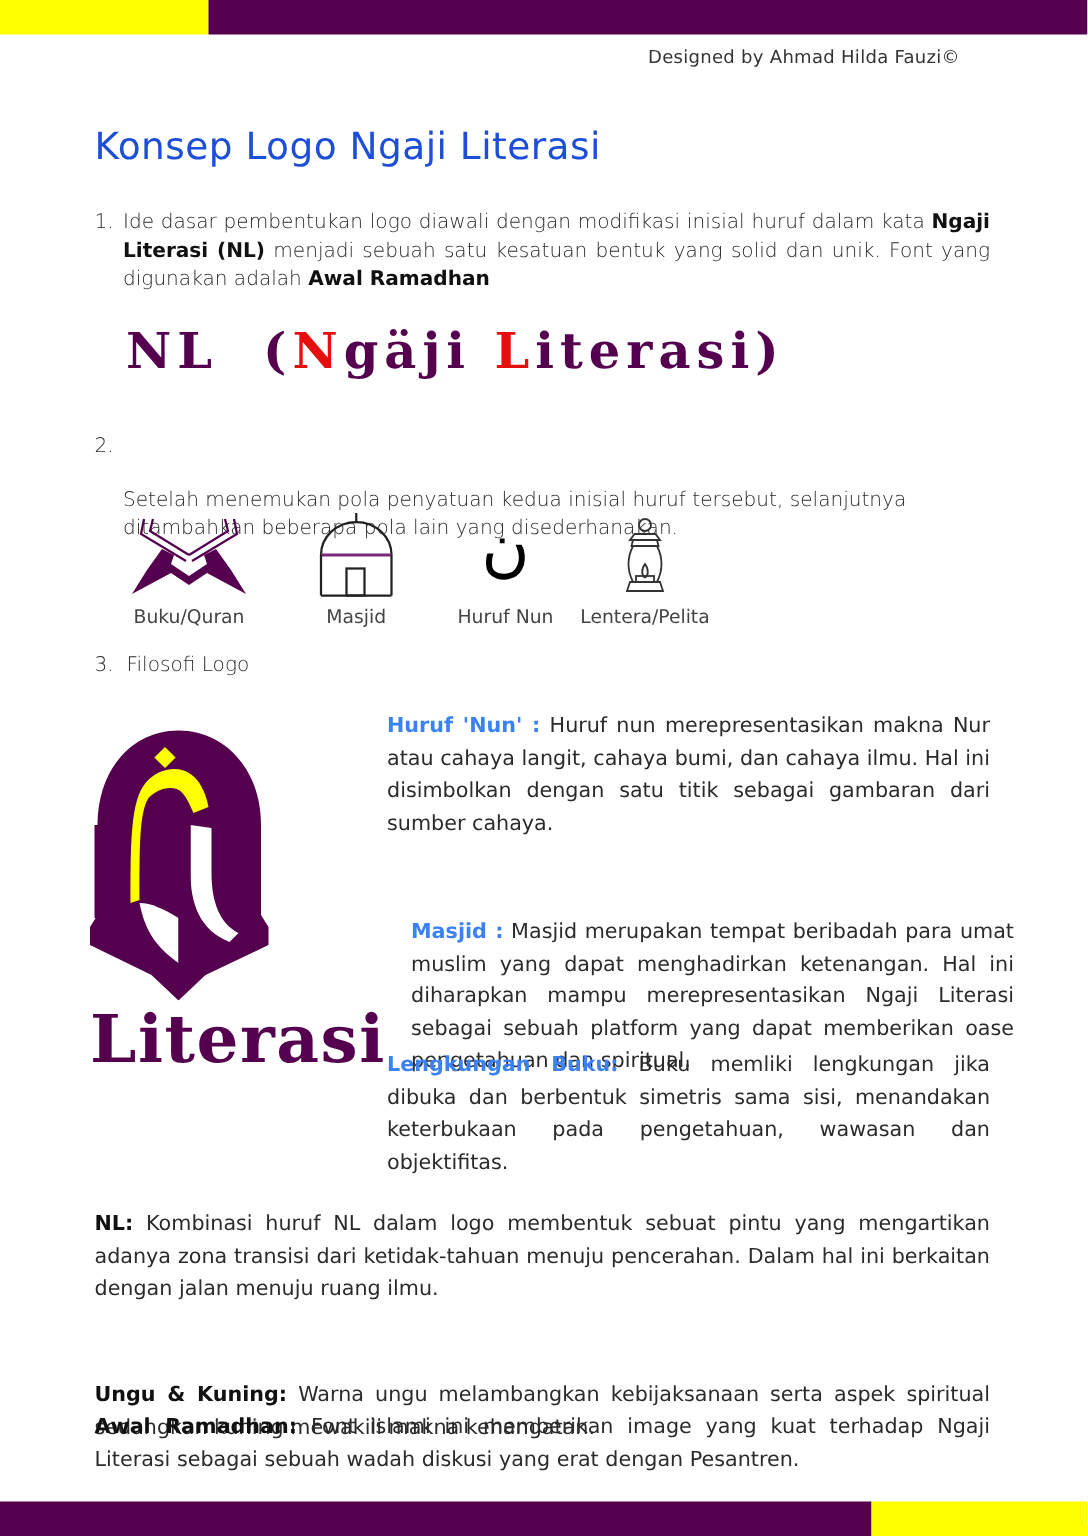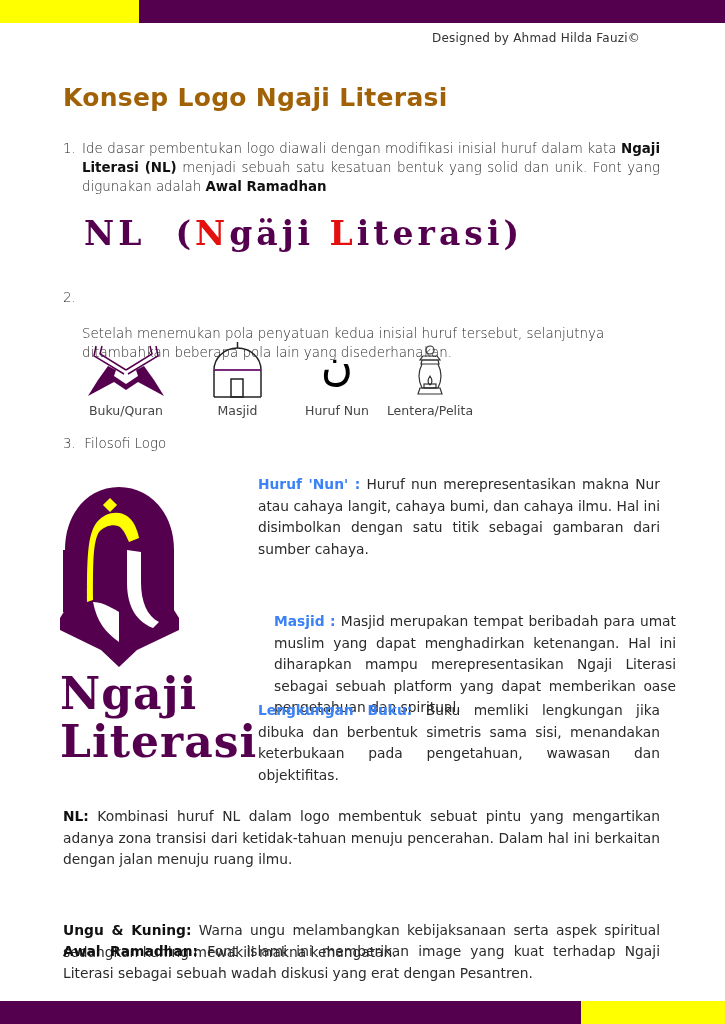--- a/index.html
+++ b/index.html
@@ -7,21 +7,21 @@
   body { position: relative; font-family: "DejaVu Sans", sans-serif; color: #1a1a1a; }
 
   .bar { position: absolute; height: 23px; }
   .top-yellow { left: 0; top: 0; width: 139px; background: #ffff00; }
   .top-purple { left: 139px; top: 0; width: 586px; background: #55004f; }
   .bot-purple { left: 0; top: 1001px; width: 581px; background: #55004f; }
   .bot-yellow { left: 581px; top: 1001px; width: 144px; background: #ffff00; }
 
   .credit { position: absolute; top: 31px; left: 432px; font-size: 12px; color: #333; letter-spacing: 0.2px; }
 
-  .title { position: absolute; left: 63px; top: 83px; font-size: 25px; color: #a16207; font-weight: bold; letter-spacing: 0.3px; }
+  .title { position: absolute; left: 63px; top: 83px; font-size: 25px; color: #1d4ed8; font-weight: normal; letter-spacing: 0.3px; }
 
   .para { position: absolute; font-size: 13.4px; line-height: 19px; color: #2b2b2b; font-weight: 300; }
   .para b { font-weight: bold; color: #111; }
   .num { position: absolute; }
 
   .p1 { left: 63px; top: 139px; width: 597px; }
   .p1 .num { left: 0; top: 0; }
   .p1 .txt { padding-left: 19px; text-align: justify; text-align-last: left; }
 
   .fontsample { position: absolute; left: 84px; top: 214px; font-family: "DejaVu Serif", serif; font-size: 33px; font-weight: bold; color: #55004f; letter-spacing: 4px; text-align: center; }
@@ -130,21 +130,20 @@
   <path d="M8 68 C8 30 32 5 62 5 C92 5 117 30 117 68 L117 128 L122 136 L122 148 L80 168 L62 185 L44 168 L3 148 L3 136 L8 128 Z" fill="#55004f"></path>
   <rect x="6" y="68" width="9" height="62" fill="#55004f"></rect>
   <path d="M36 118 C36 80 36 60 42 50 C50 42 60 42 64 46 C68 50 70 56 72 60 L82 56 C80 46 76 38 70 34 C62 28 48 30 40 40 C30 52 30 80 30 120 Z" fill="#ffff00"></path>
   <rect x="48" y="18" width="10" height="10" transform="rotate(45 53 23)" fill="#ffff00"></rect>
   <path d="M36 120 C40 140 48 150 62 160 L62 130 C52 124 44 120 36 120 Z" fill="#ffffff"></path>
   <path d="M70 100 C70 120 76 138 96 146 L102 140 C90 134 84 120 84 100 L84 70 L70 68 Z" fill="#ffffff"></path>
   <path d="M62 56 L62 160 L70 152 L70 64 Z" fill="#55004f"></path>
 </svg>
 
 <div class="logo-text">
-  <div>Ngaji</div>
   <div>Literasi</div>
 </div>
 
 <div class="desc d1"><b>Huruf 'Nun' :</b><span> Huruf nun merepresentasikan makna Nur atau cahaya langit, cahaya bumi, dan cahaya ilmu. Hal ini disimbolkan dengan satu titik sebagai gambaran dari sumber cahaya.</span></div>
 <div class="desc d2"><b>Masjid :</b><span> Masjid merupakan tempat beribadah para umat muslim yang dapat menghadirkan ketenangan. Hal ini diharapkan mampu merepresentasikan Ngaji Literasi sebagai sebuah platform yang dapat memberikan oase pengetahuan dan spiritual.</span></div>
 <div class="desc d3"><b>Lengkungan Buku:</b><span> Buku memliki lengkungan jika dibuka dan berbentuk simetris sama sisi, menandakan keterbukaan pada pengetahuan, wawasan dan objektifitas.</span></div>
 
 <div class="full f1"><b>NL:</b><span> Kombinasi huruf NL dalam logo membentuk sebuat pintu yang mengartikan adanya zona transisi dari ketidak-tahuan menuju pencerahan. Dalam hal ini berkaitan dengan jalan menuju ruang ilmu.</span></div>
 <div class="full f2"><b>Ungu &amp; Kuning:</b><span> Warna ungu melambangkan kebijaksanaan serta aspek spiritual sedangkan kuning mewakili makna kehangatan.</span></div>
 <div class="full f3"><b>Awal Ramadhan:</b><span> Font islami ini memberikan image yang kuat terhadap Ngaji Literasi sebagai sebuah wadah diskusi yang erat dengan Pesantren.</span></div>

